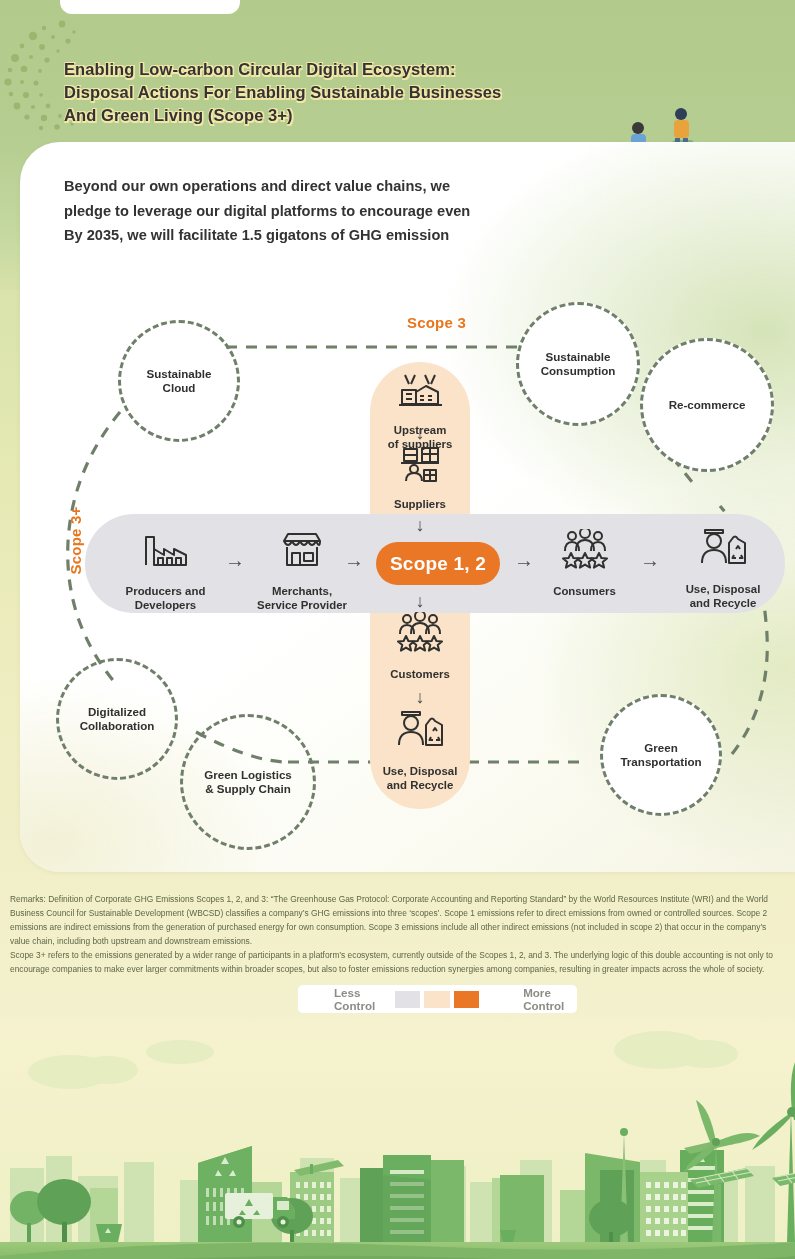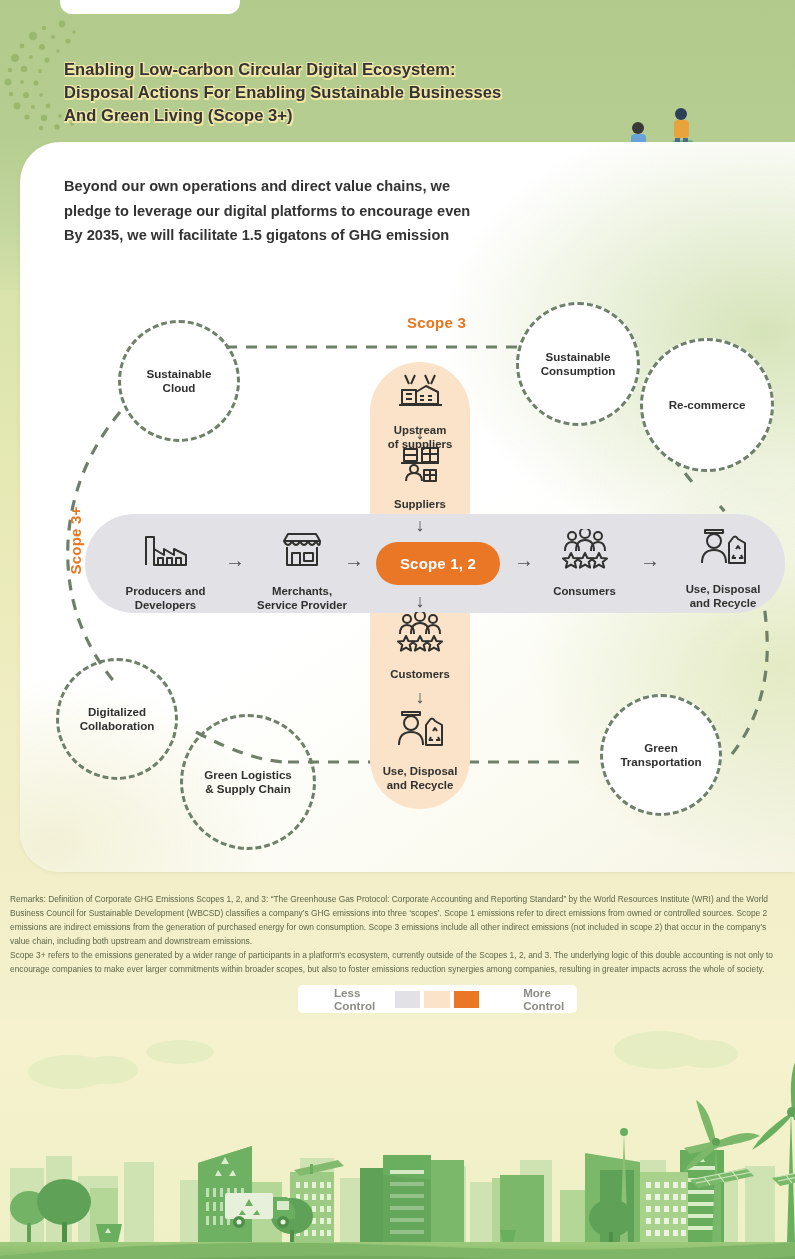--- a/index.html
+++ b/index.html
@@ -97,21 +97,21 @@
   .arrow-h{
     position:absolute;font-size:20px;color:#4d4d4d;font-weight:400;line-height:1;
   }
   .arrow-v{
     position:absolute;font-size:18px;color:#4d4d4d;line-height:1;width:40px;text-align:center;
   }
 
   #scope12{
     position:absolute;left:356px;top:250px;width:124px;height:43px;
     background:#ea7726;border-radius:22px;color:#ffffff;
-    font-size:15px;font-weight:bold;
+    font-size:19px;font-weight:bold;
     display:flex;align-items:center;justify-content:center;letter-spacing:.2px;
   }
 
   
   .dcircle{
     position:absolute;border-radius:50%;
     border:3.2px dashed #6f7f6a;background:#ffffff;
     display:flex;align-items:center;justify-content:center;
     text-align:center;box-sizing:border-box;
   }

